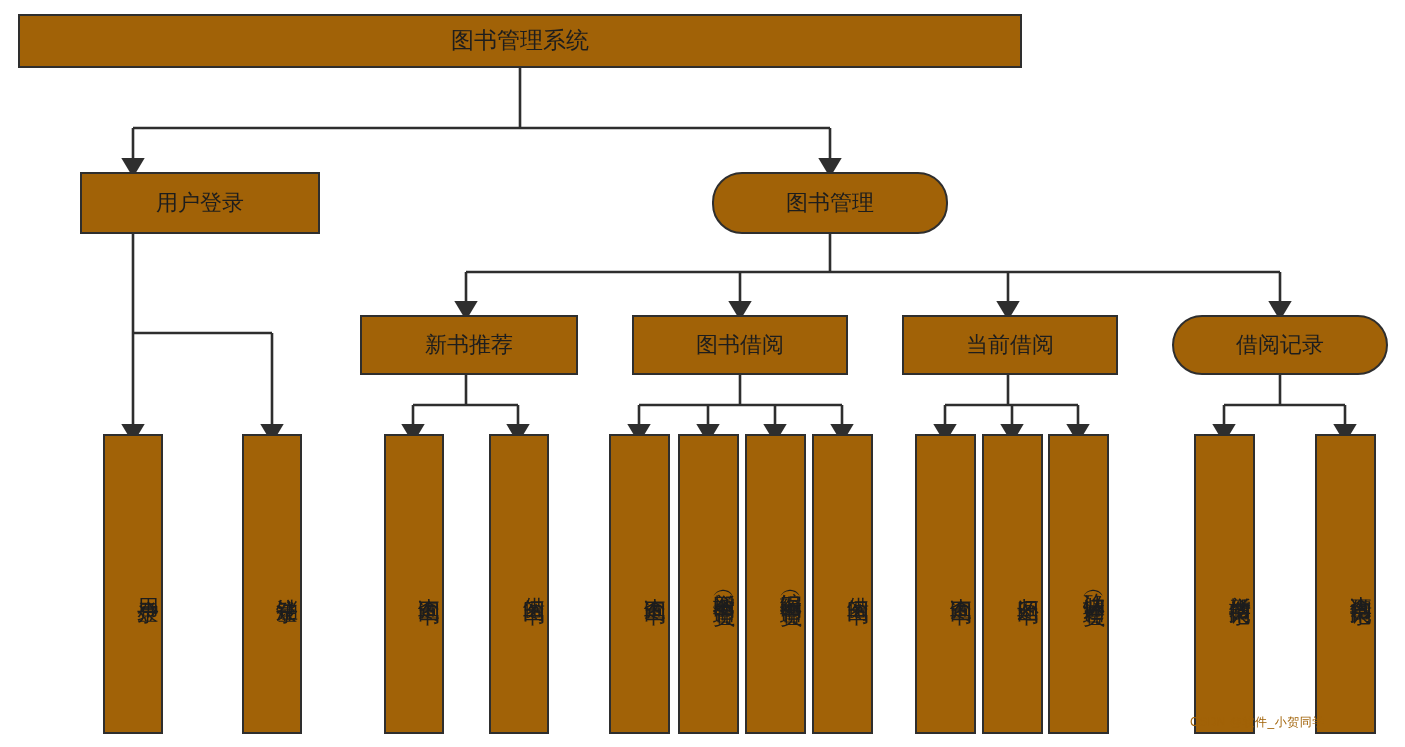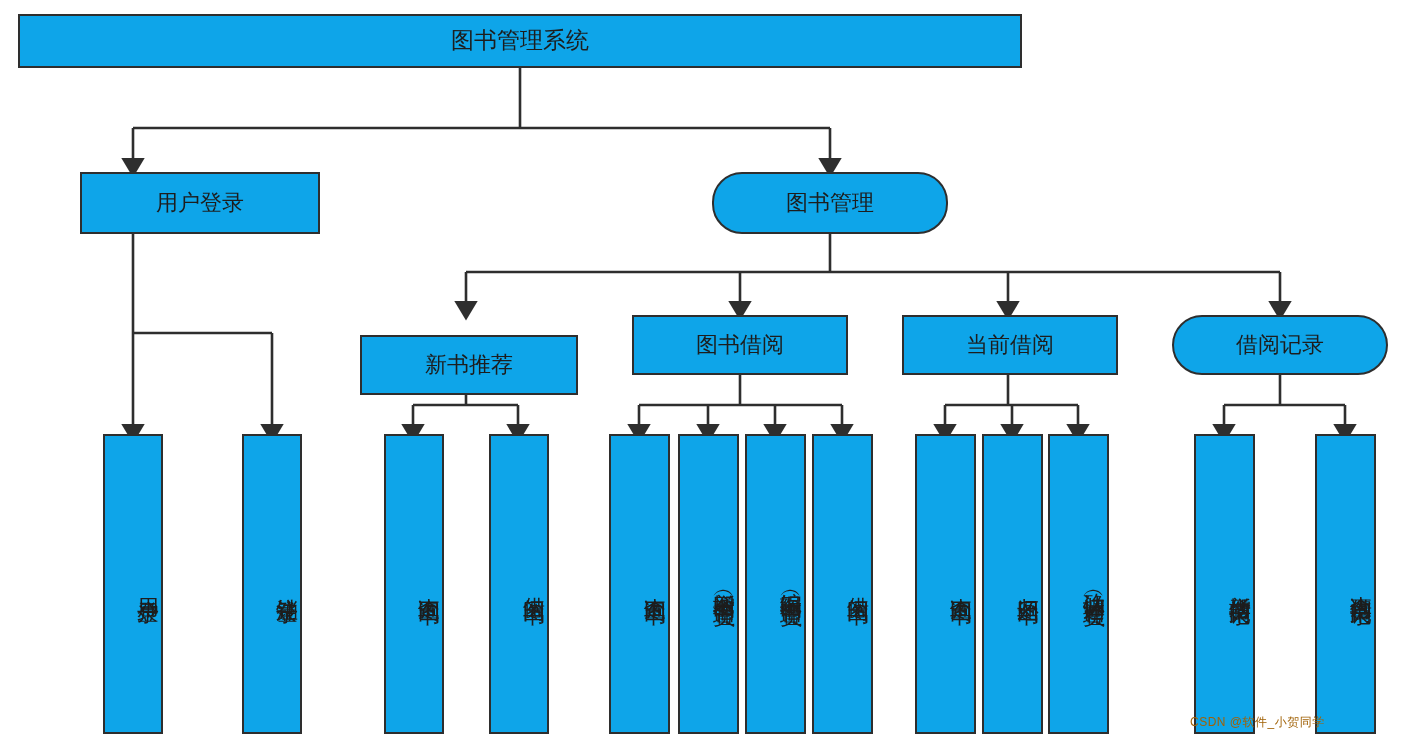--- a/index.html
+++ b/index.html
@@ -7,21 +7,21 @@
     width:1405px;height:747px;
     font-family:"Liberation Sans","DejaVu Sans",sans-serif;
     overflow:hidden;
   }
   #stage{position:relative;width:1405px;height:747px;background:#fff;}
   svg#wires{position:absolute;left:0;top:0;width:1405px;height:747px;}
 
   .node{
     position:absolute;
     box-sizing:border-box;
-    background:#0ea5e9;
+    background:#a16207;
     border:2.5px solid #2e2e2e;
     display:flex;
     align-items:center;
     justify-content:center;
     color:#1d1d1d;
     line-height:1.18;
     text-align:center;
   }
   .node.h{ font-size:22px; }
   .node.root{ font-size:23px; }
@@ -108,21 +108,21 @@
     <span class="txt">图书管理系统</span>
   </div>
 
   <div class="node h" style="left:80px;top:172px;width:240px;height:62px;">
     <span class="txt">用户登录</span>
   </div>
   <div class="node h" style="left:712px;top:172px;width:236px;height:62px;border-radius:30px;">
     <span class="txt">图书管理</span>
   </div>
 
-  <div class="node h" style="left:360px;top:315px;width:218px;height:60px;margin-top:20px;">
+  <div class="node h" style="left:360px;top:315px;width:218px;height:60px;">
     <span class="txt">新书推荐</span>
   </div>
   <div class="node h" style="left:902px;top:315px;width:216px;height:60px;">
     <span class="txt">当前借阅</span>
   </div>
   <div class="node h" style="left:632px;top:315px;width:216px;height:60px;">
     <span class="txt">图书借阅</span>
   </div>
   <div class="node h" style="left:1172px;top:315px;width:216px;height:60px;border-radius:30px;">
     <span class="txt">借阅记录</span>

